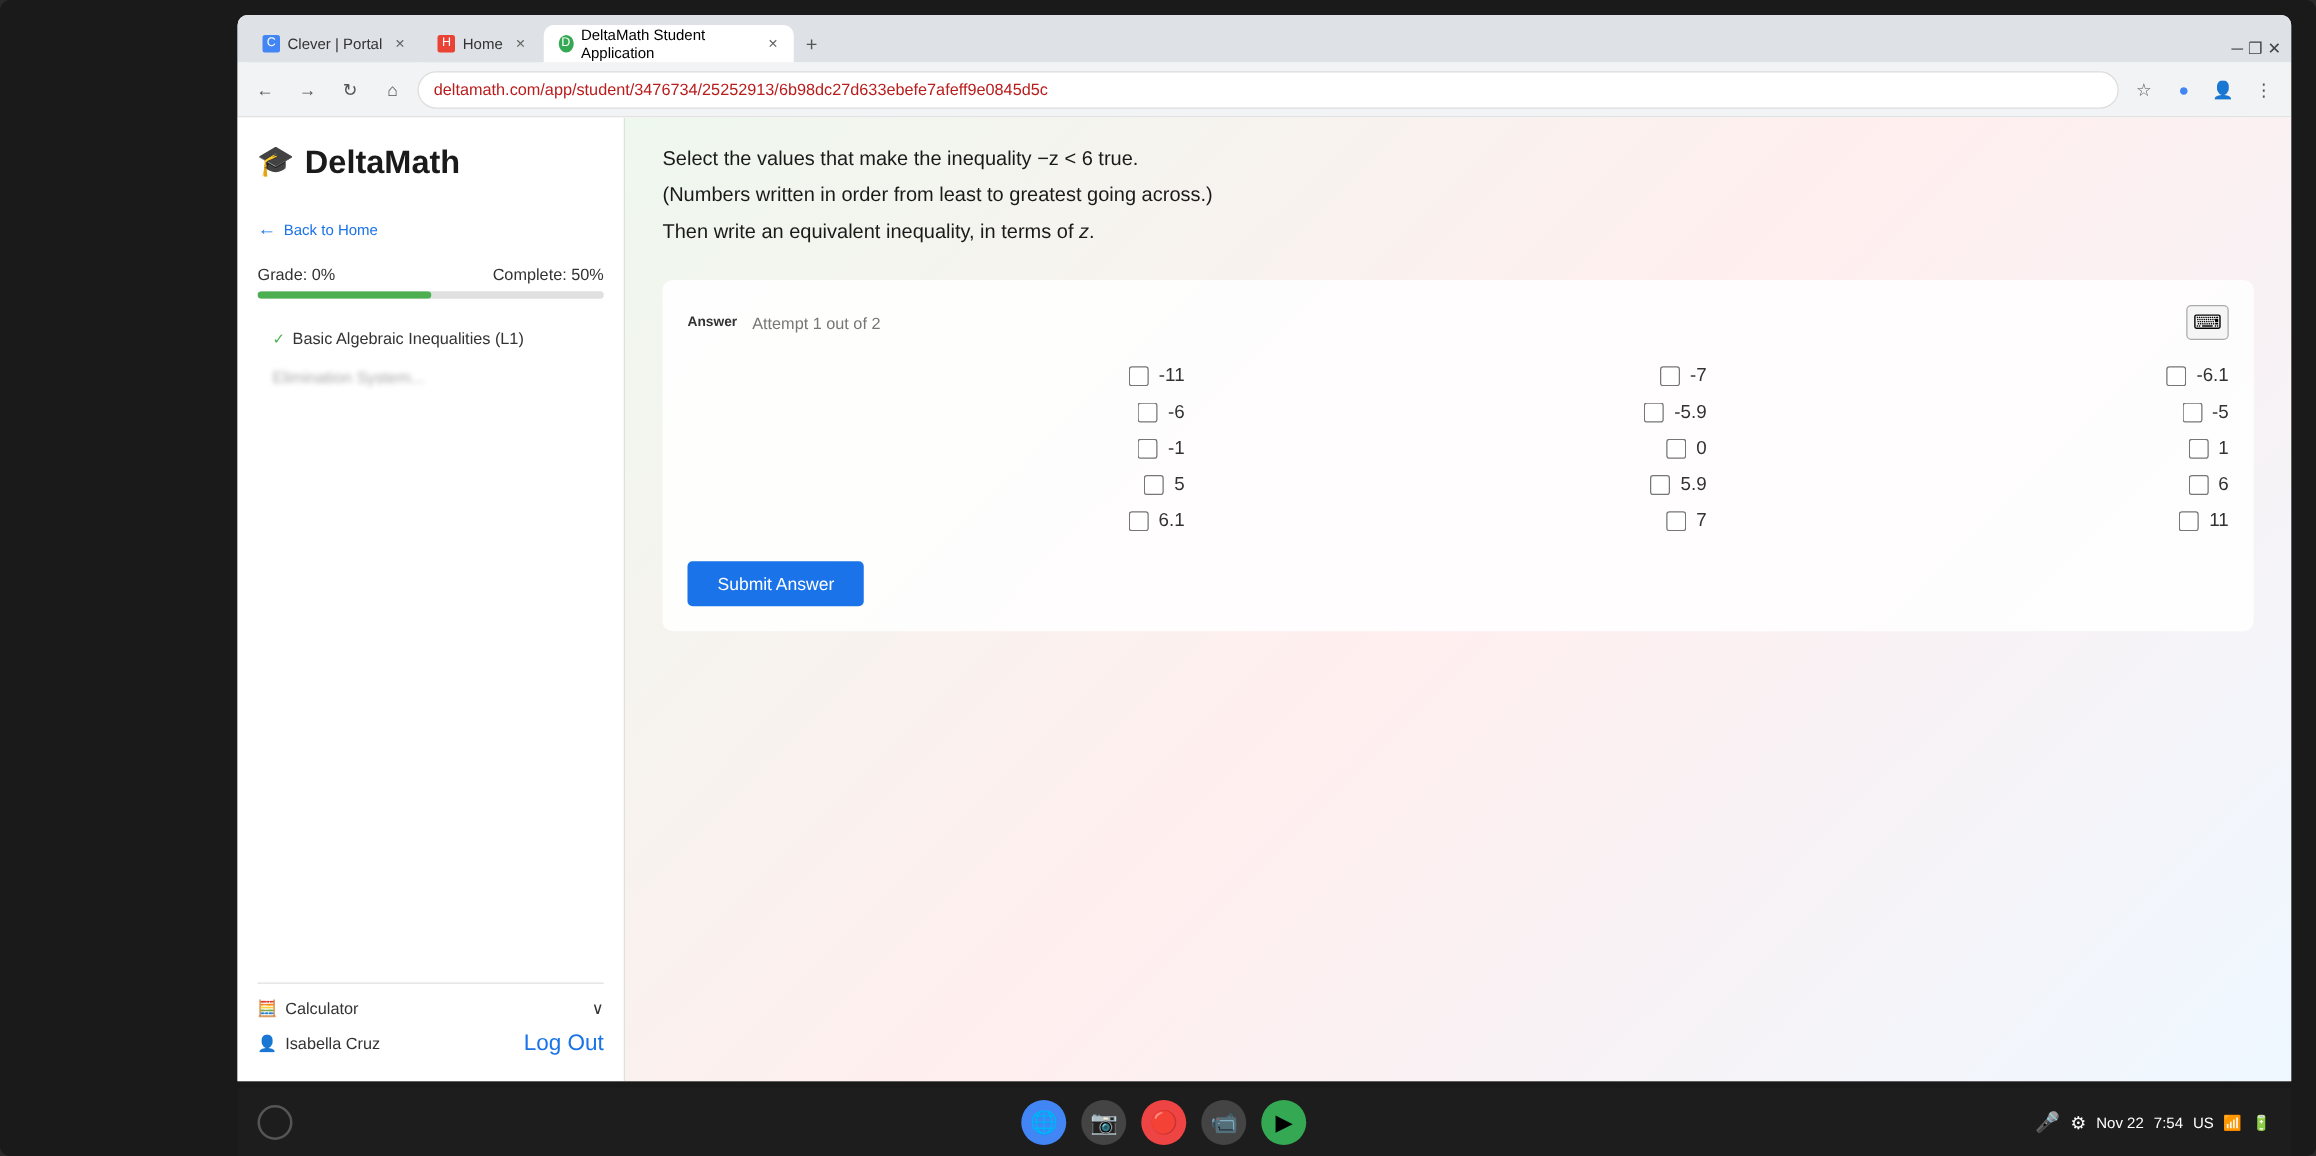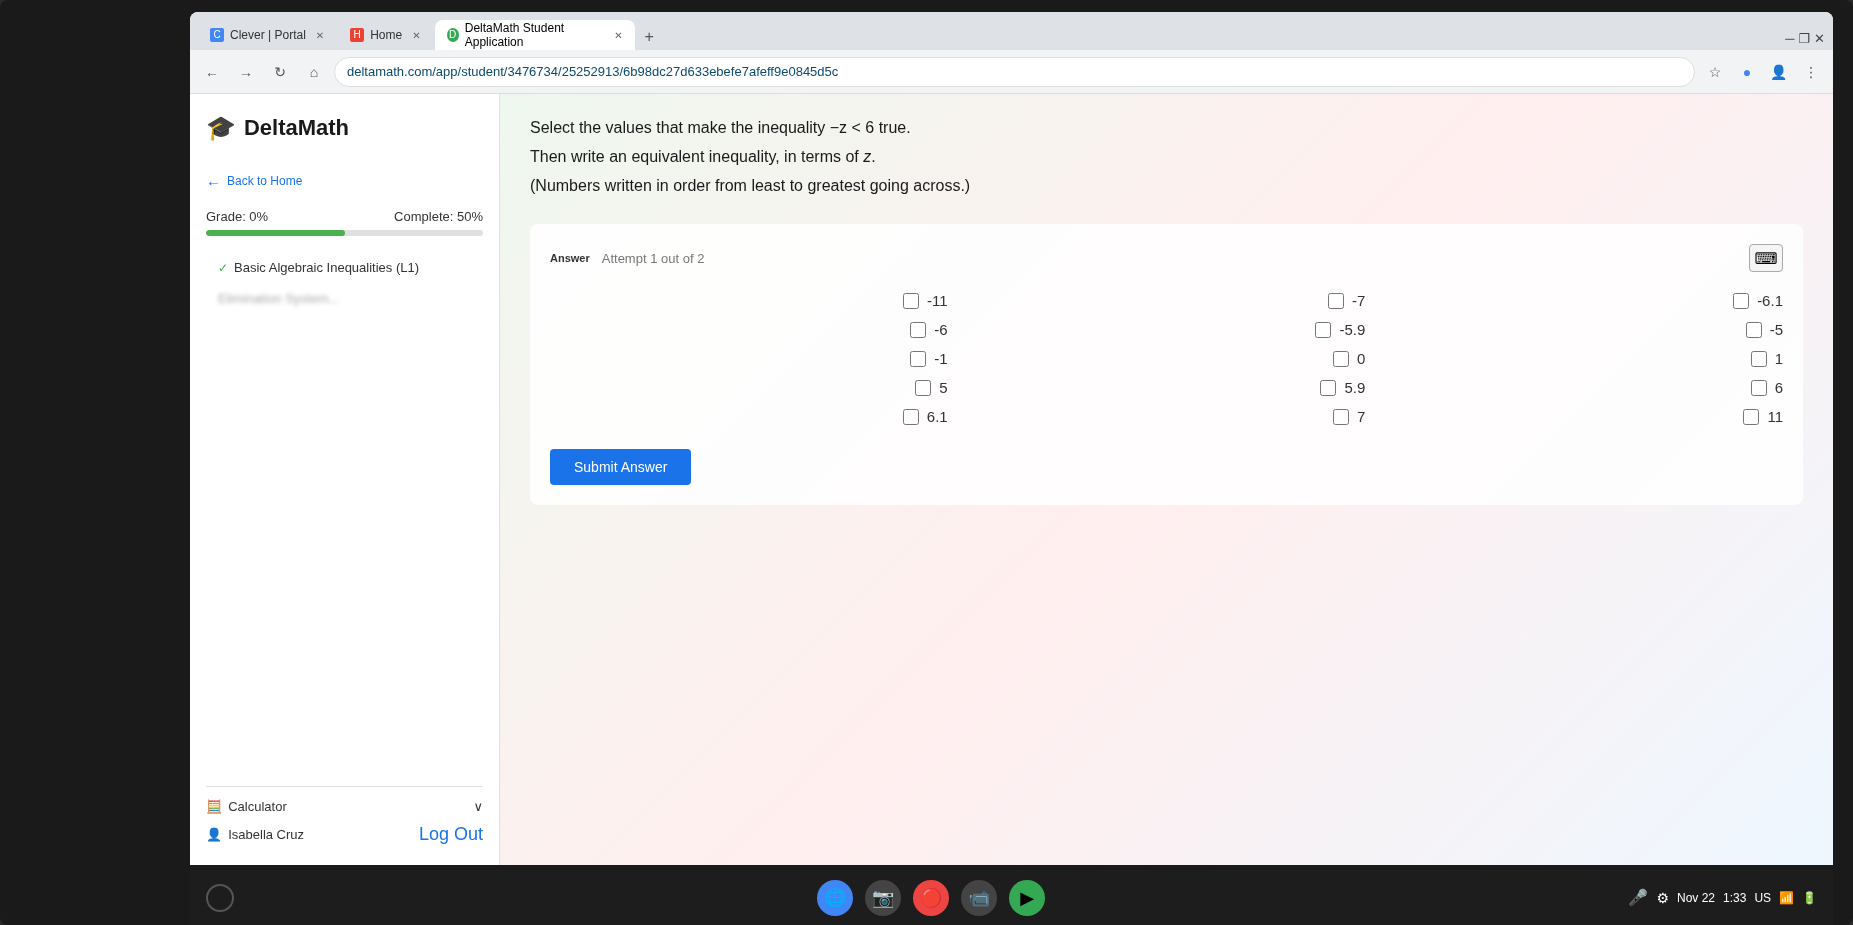--- a/index.html
+++ b/index.html
@@ -112,21 +112,21 @@
     }
 
     .address-bar {
       flex: 1;
       height: 30px;
       border: none;
       border-radius: 15px;
       background: #ffffff;
       padding: 0 12px;
       font-size: 13px;
-      color: #0c4a6e;
+      color: #b91c1c;
       outline: none;
       border: 1px solid #ddd;
     }
 
     .browser-actions {
       display: flex;
       gap: 4px;
       align-items: center;
     }
 
@@ -169,21 +169,21 @@
       align-items: center;
       gap: 8px;
       padding-bottom: 10px;
     }
 
     .logo-icon {
       font-size: 24px;
     }
 
     .logo-text {
-      font-size: 22px;
+      font-size: 26px;
       font-weight: bold;
       color: #333;
     }
 
     .logo-text span.delta { color: #1a1a1a; }
     .logo-text span.math { color: #1a1a1a; }
 
     .back-to-home {
       display: flex;
       align-items: center;
@@ -548,22 +548,22 @@
           <button class="logout-btn">Log Out</button>
         </div>
       </div>
 
     </div>
 
     <div class="main-content">
 
       <div class="question-text">
         <div>Select the values that make the inequality −z &lt; 6 true.</div>
+        <div>(Numbers written in order from least to greatest going across.)</div>
         <div>Then write an equivalent inequality, in terms of <em>z</em>.</div>
-        <div>(Numbers written in order from least to greatest going across.)</div>
       </div>
 
       <div class="answer-section">
 
         <div class="answer-header">
           <div style="display:flex;align-items:center;gap:12px;">
             <span class="answer-label">Answer</span>
             <span class="attempt-label">Attempt 1 out of 2</span>
           </div>
           <div class="keyboard-btn">⌨</div>
@@ -649,18 +649,18 @@
     <div class="taskbar-icon" style="background:#4285f4;">🌐</div>
     <div class="taskbar-icon" style="background:#444;">📷</div>
     <div class="taskbar-icon" style="background:#e44;">🔴</div>
     <div class="taskbar-icon" style="background:#444;">📹</div>
     <div class="taskbar-icon" style="background:#34a853;">▶</div>
   </div>
   <div class="taskbar-right">
     <span style="font-size:16px;">🎤</span>
     <span style="font-size:14px;">⚙</span>
     <span>Nov 22</span>
-    <span>1:33</span>
+    <span>7:54</span>
     <span>US</span>
     <span>📶</span>
     <span>🔋</span>
   </div>
 </div>
 
 </body></html>

